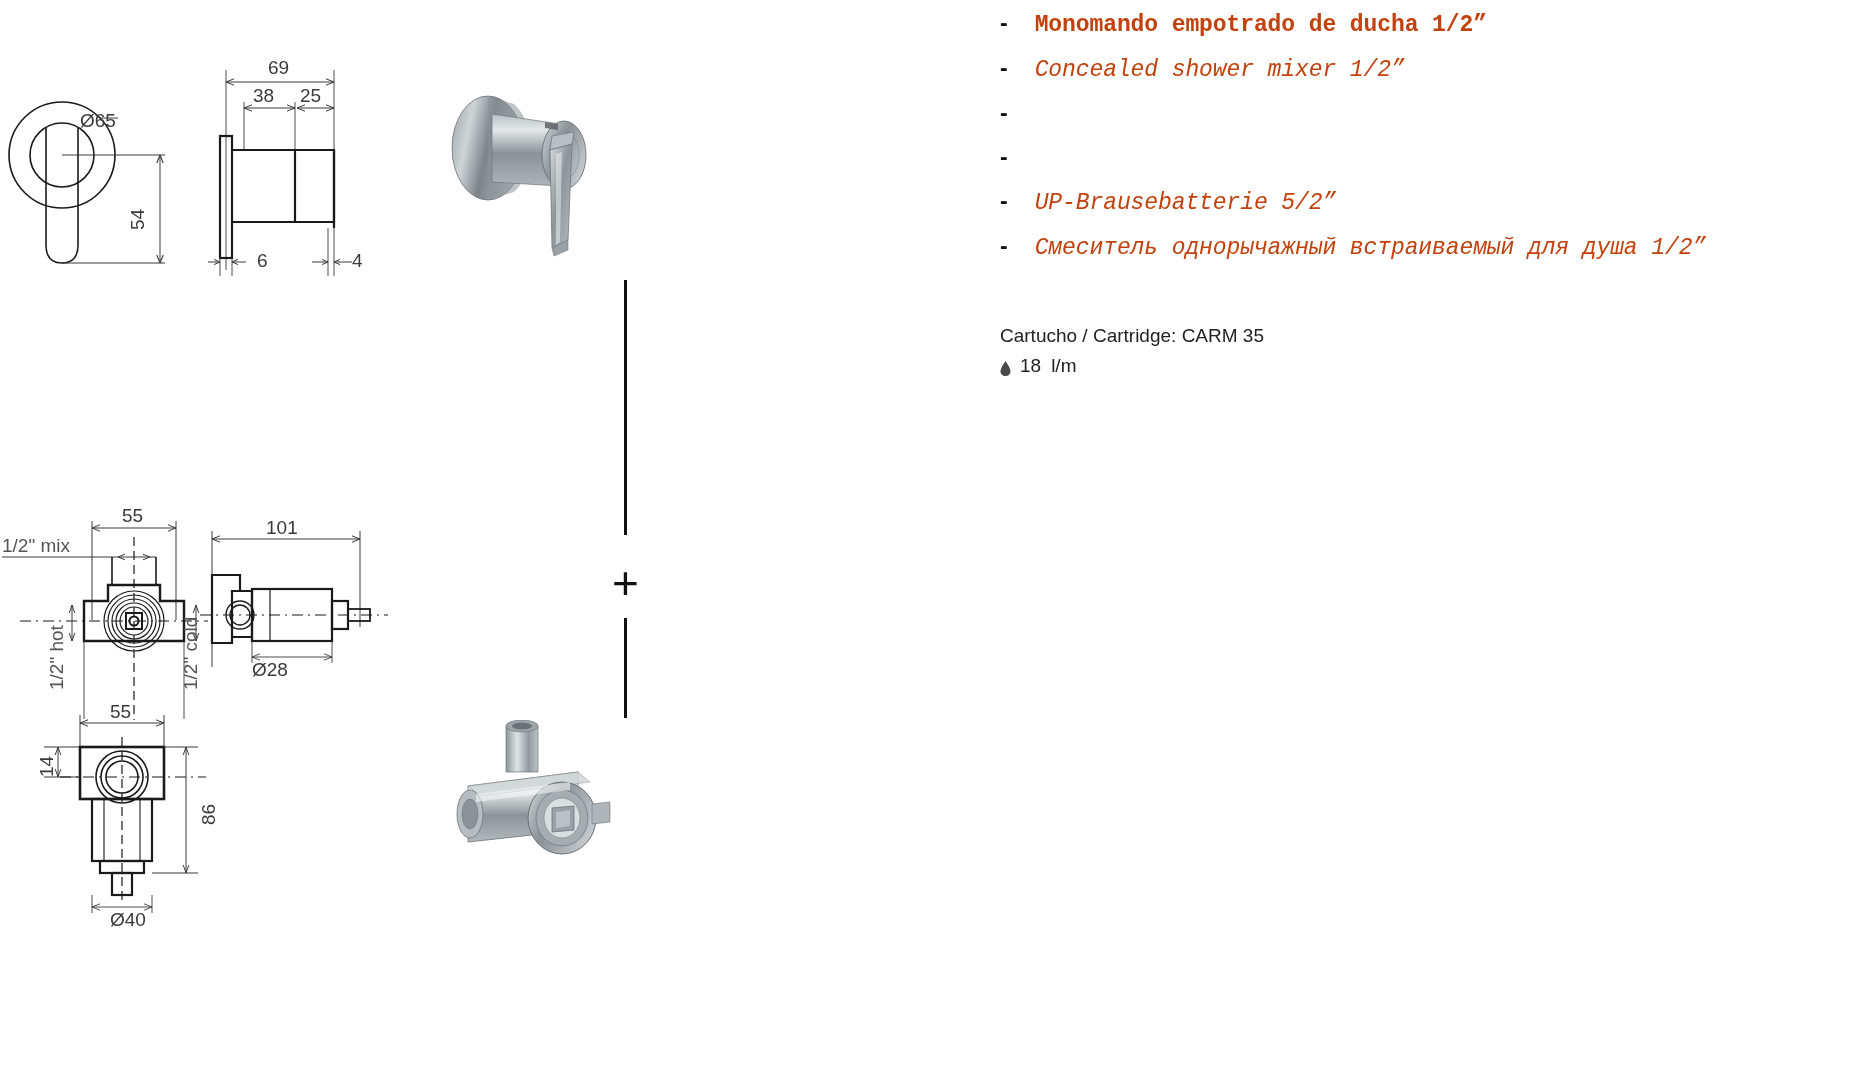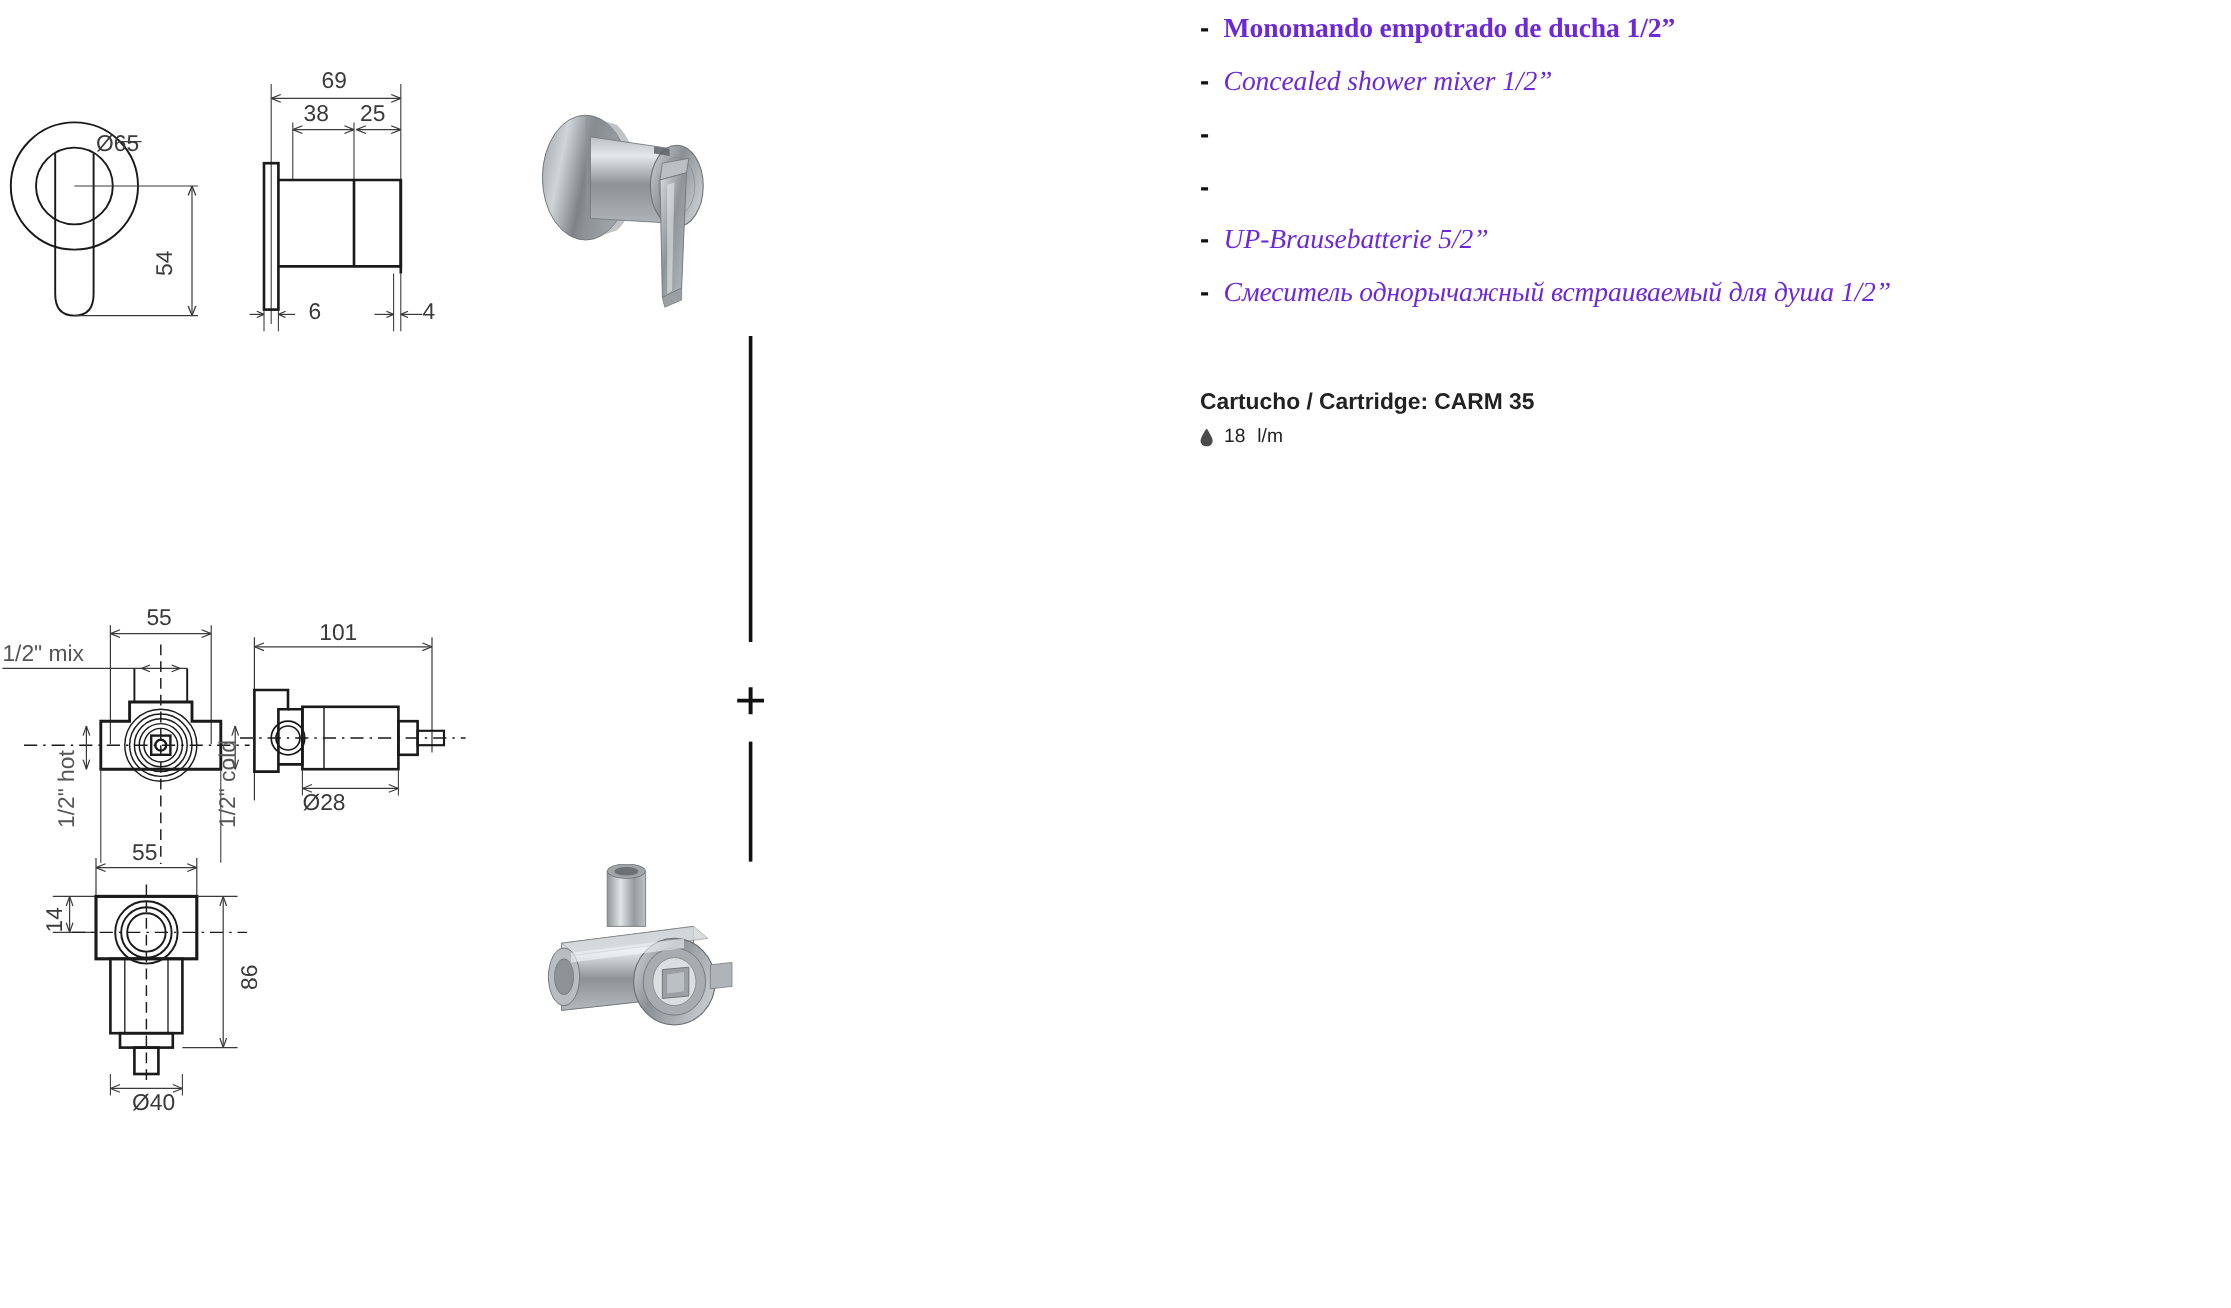--- a/index.html
+++ b/index.html
@@ -30,45 +30,45 @@
   }
   .spec-dash {
     color: #111;
     font-size: 23px;
     font-weight: bold;
     margin-right: 12px;
     font-family: "Liberation Sans", sans-serif;
   }
   .spec-text {
     font-size: 23px;
-    color: #6d28d9;
-    font-family: Liberation Serif, serif;
+    color: #c2410c;
+    font-family: Liberation Mono, monospace;
     font-style: italic;
     letter-spacing: -0.1px;
+    margin-left: 15px;
   }
   .spec-row.primary .spec-text {
     font-weight: bold;
     font-style: normal;
   }
   .spec-row.primary .spec-dash { font-weight: bold; }
 
   .cartridge-line {
     position: absolute;
     left: 1000px; top: 325px;
     font-size: 19px;
     color: #222;
     font-family: "Liberation Sans", sans-serif;
-    font-weight: bold;
   }
   .flow-line {
     position: absolute;
     left: 1000px; top: 355px;
     display: flex;
     align-items: center;
-    font-size: 16px;
+    font-size: 19px;
     color: #222;
     font-family: "Liberation Sans", sans-serif;
   }
   .drop-icon {
     width: 11px; height: 15px;
     margin-right: 9px;
     display: inline-block;
   }
   .flow-value { margin-right: 10px; }
 

